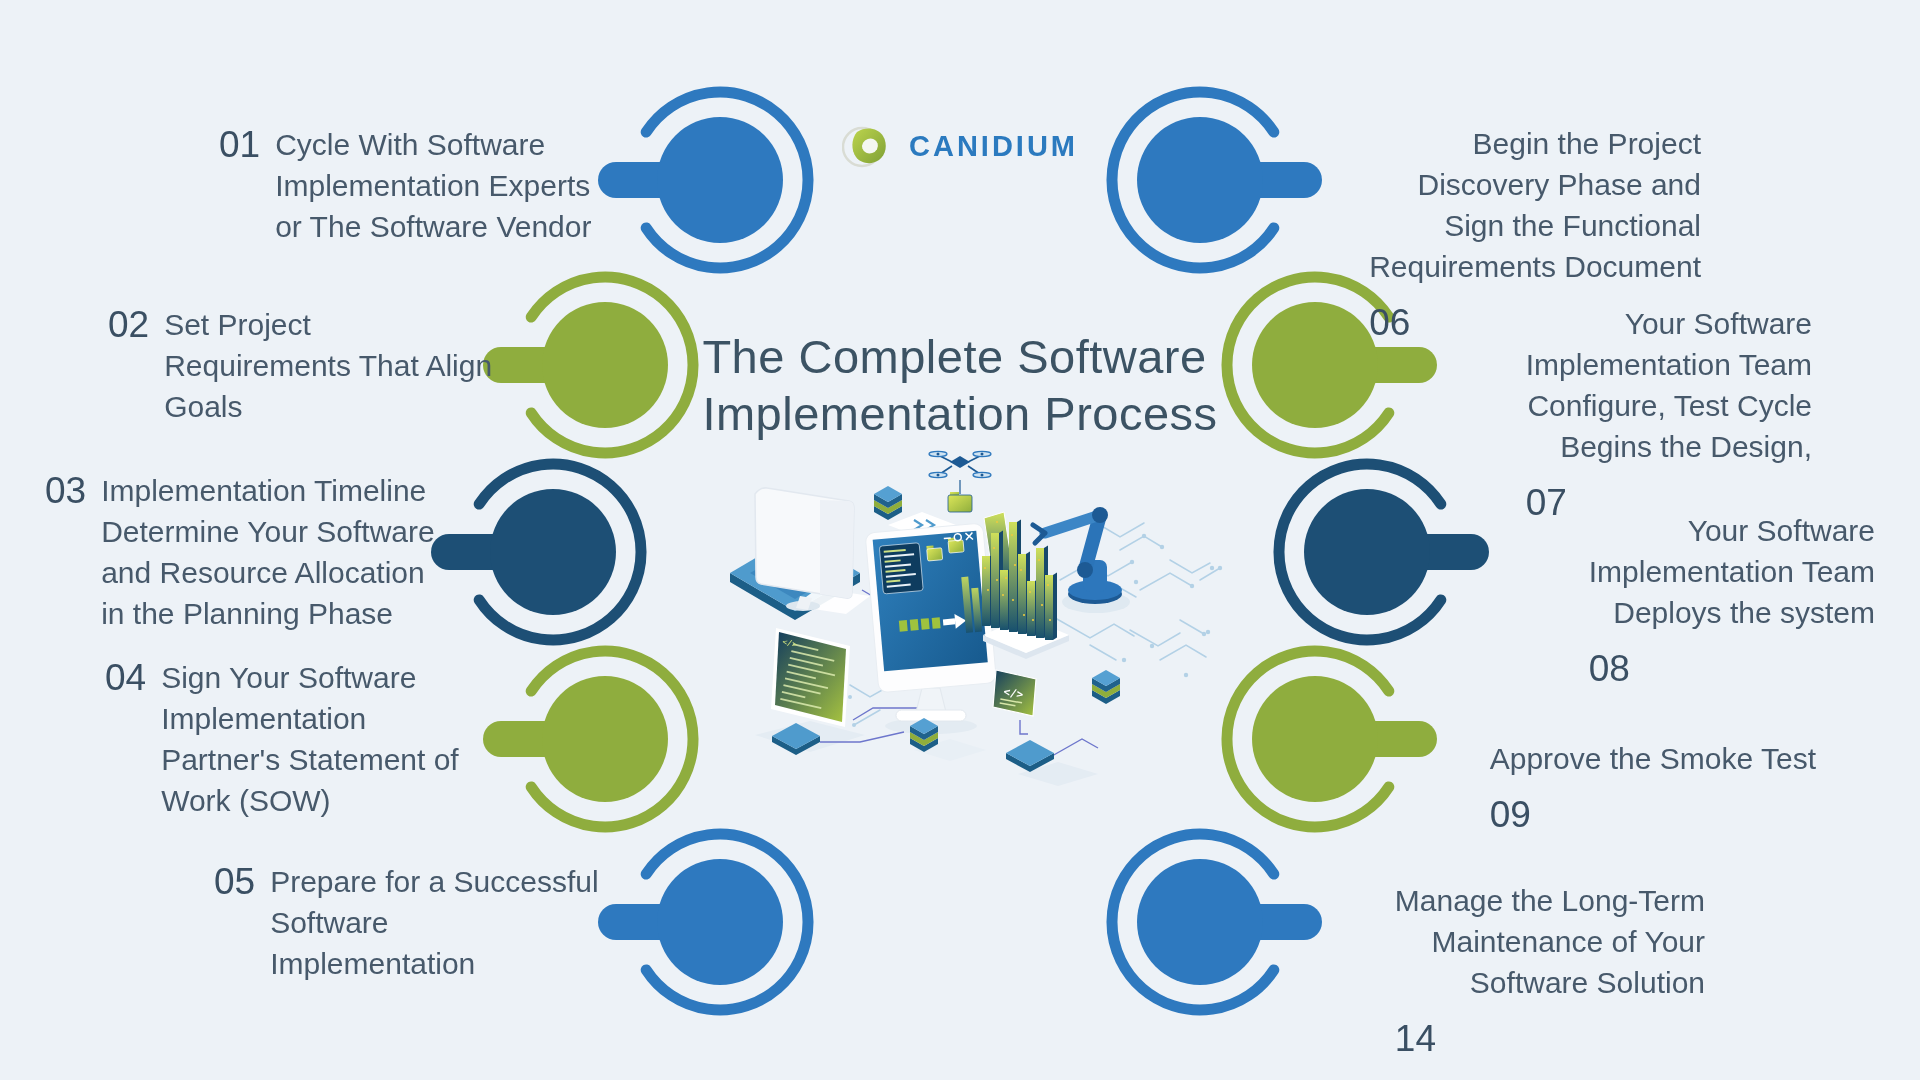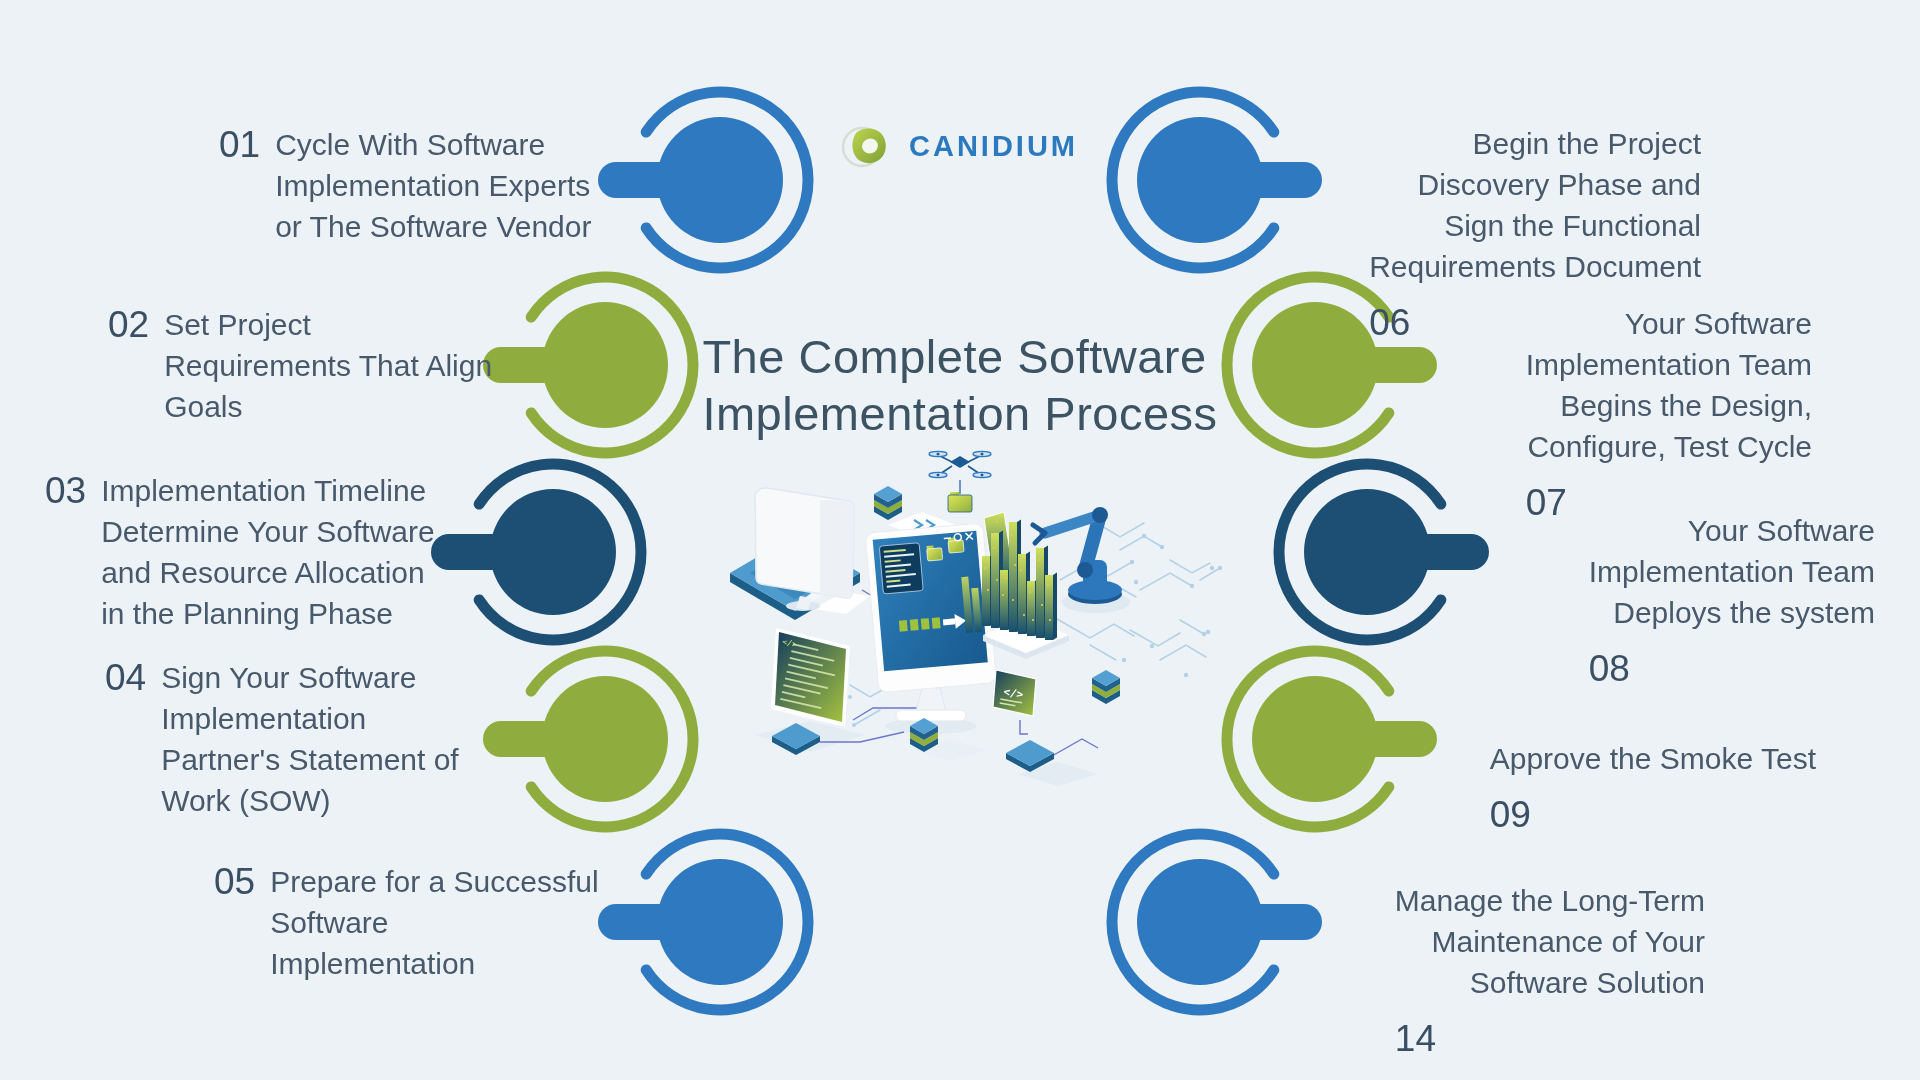--- a/index.html
+++ b/index.html
@@ -159,22 +159,22 @@
       <div class="line">Discovery Phase and</div>
       <div class="line">Sign the Functional</div>
       <div class="line">Requirements Document</div>
     </div>
     <div class="num">06</div>
   </div>
   <div class="step right vcent" style="right:108px;top:365px">
     <div class="txt">
       <div class="line">Your Software</div>
       <div class="line">Implementation Team</div>
+      <div class="line">Configure, Test Cycle</div>
       <div class="line">Begins the Design,</div>
-      <div class="line">Configure, Test Cycle</div>
     </div>
     <div class="num">07</div>
   </div>
   <div class="step right vcent" style="right:45px;top:552px">
     <div class="txt">
       <div class="line">Your Software</div>
       <div class="line">Implementation Team</div>
       <div class="line">Deploys the system</div>
     </div>
     <div class="num">08</div>

